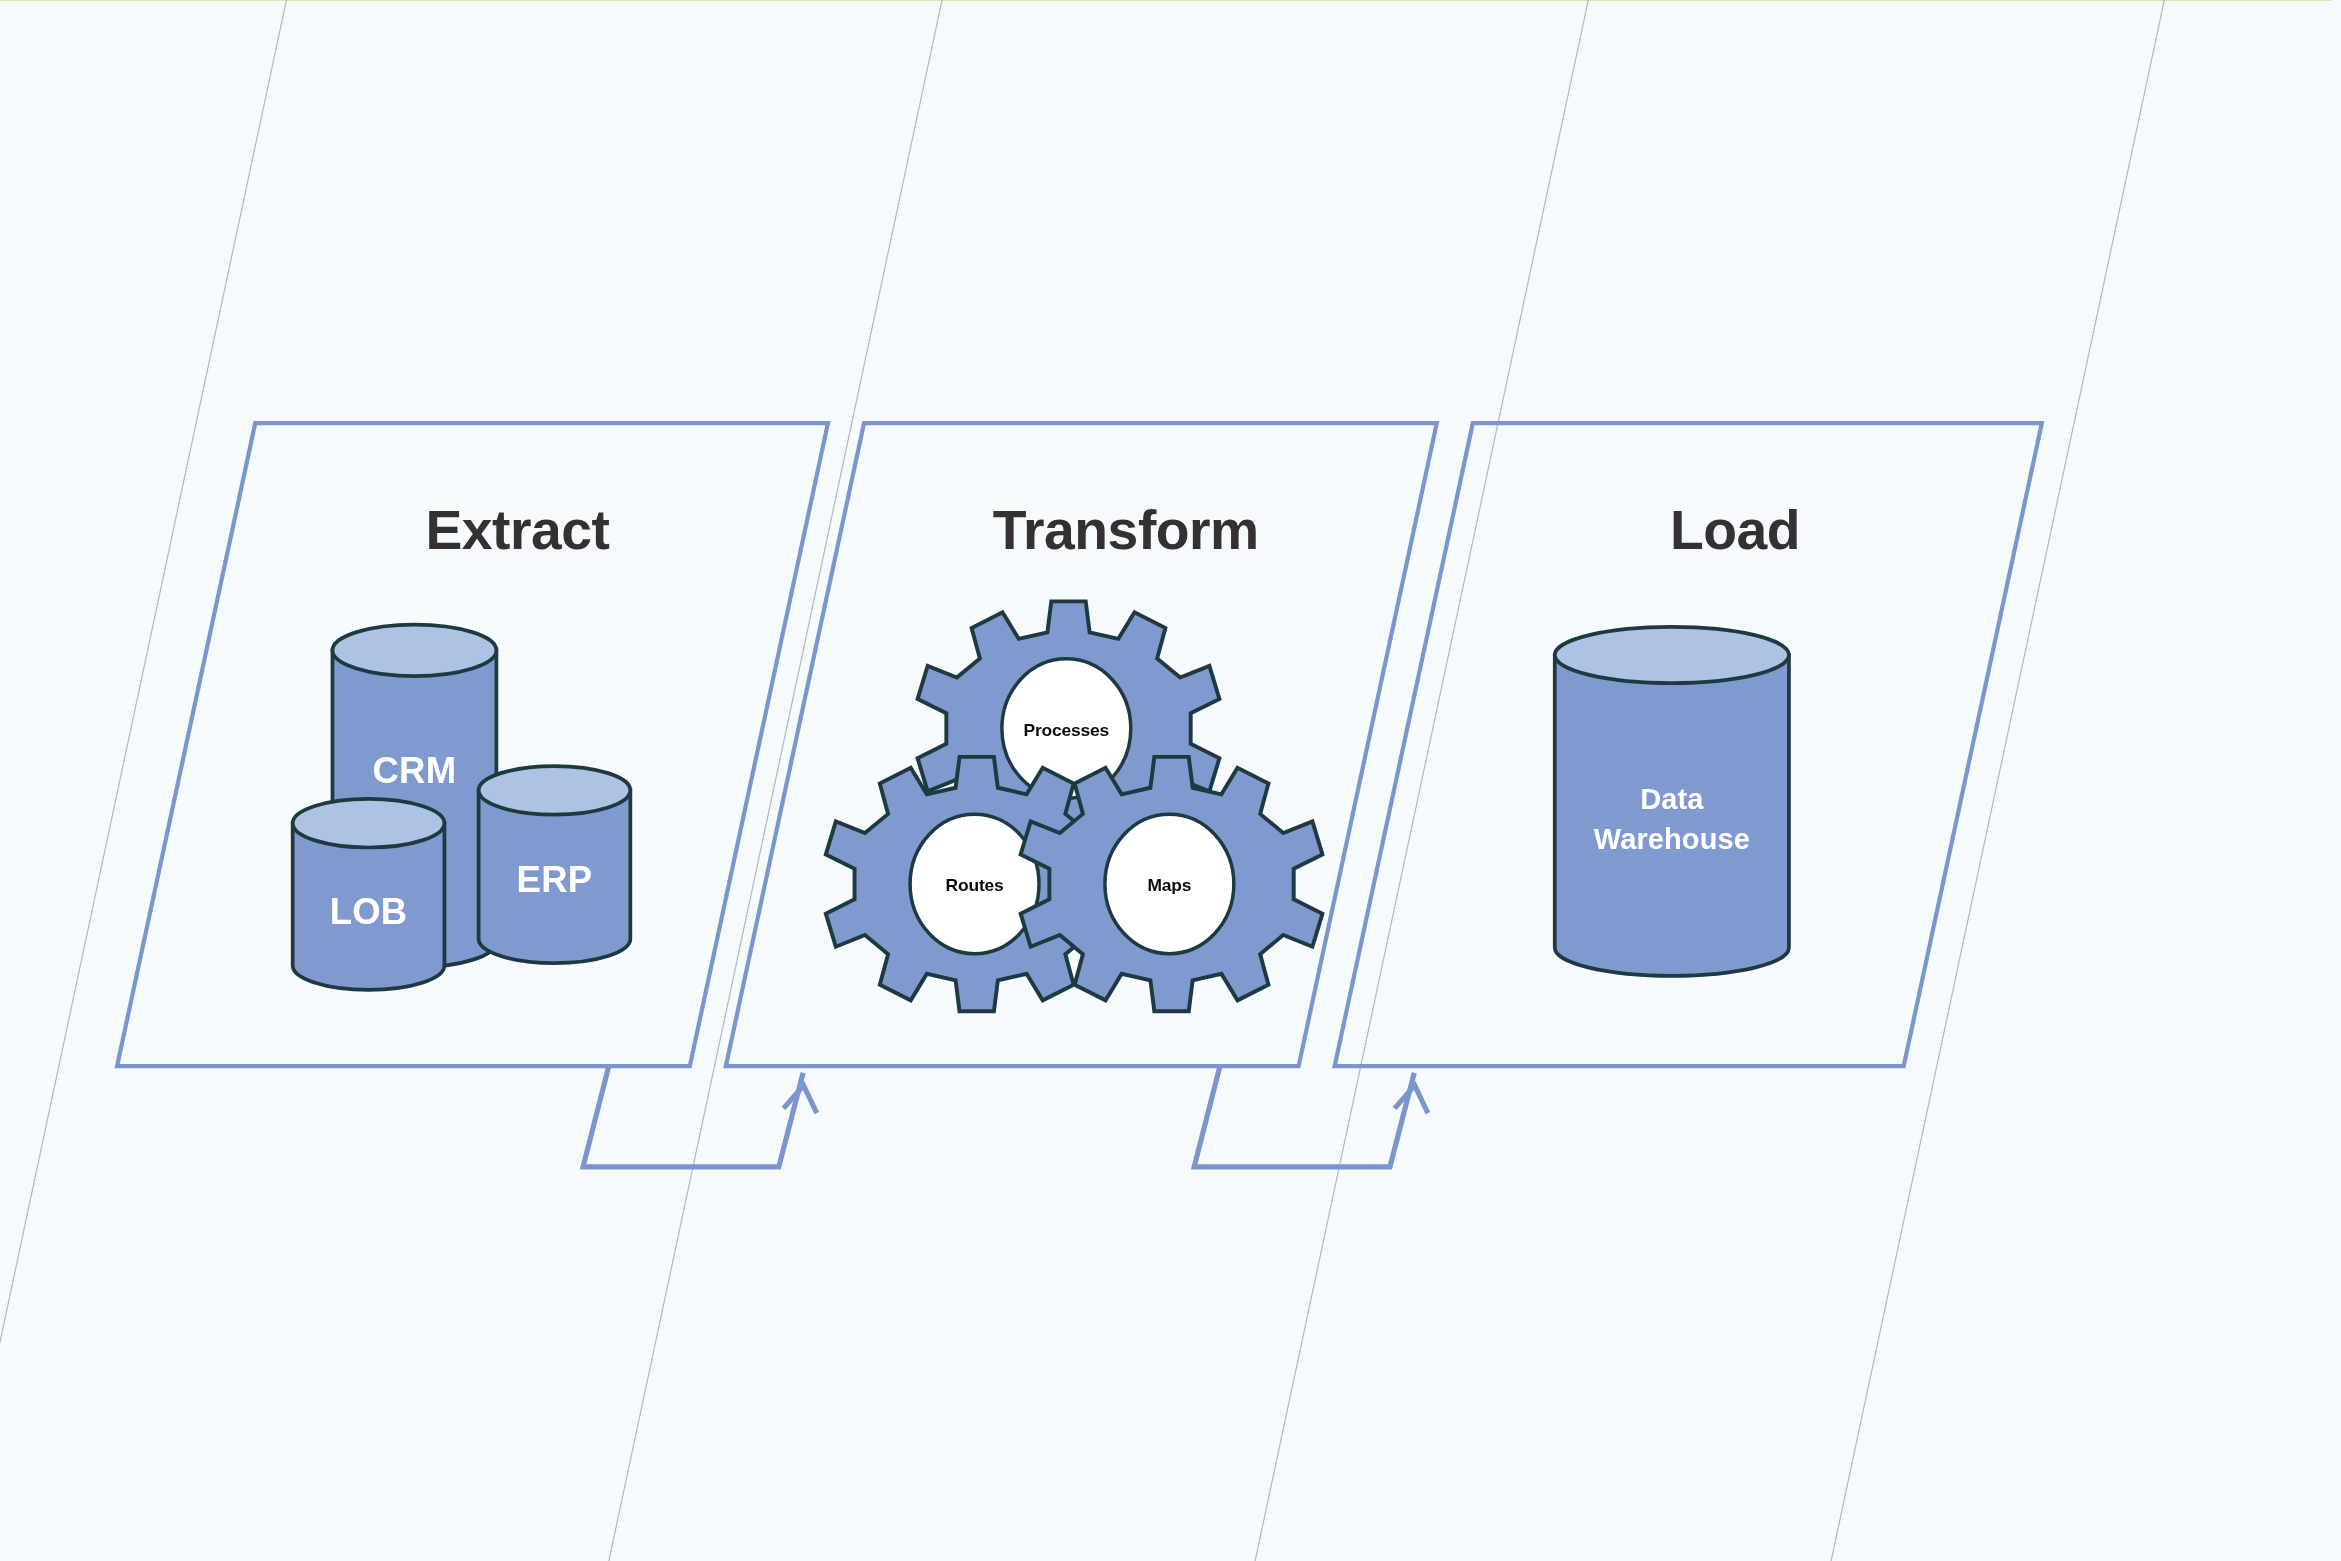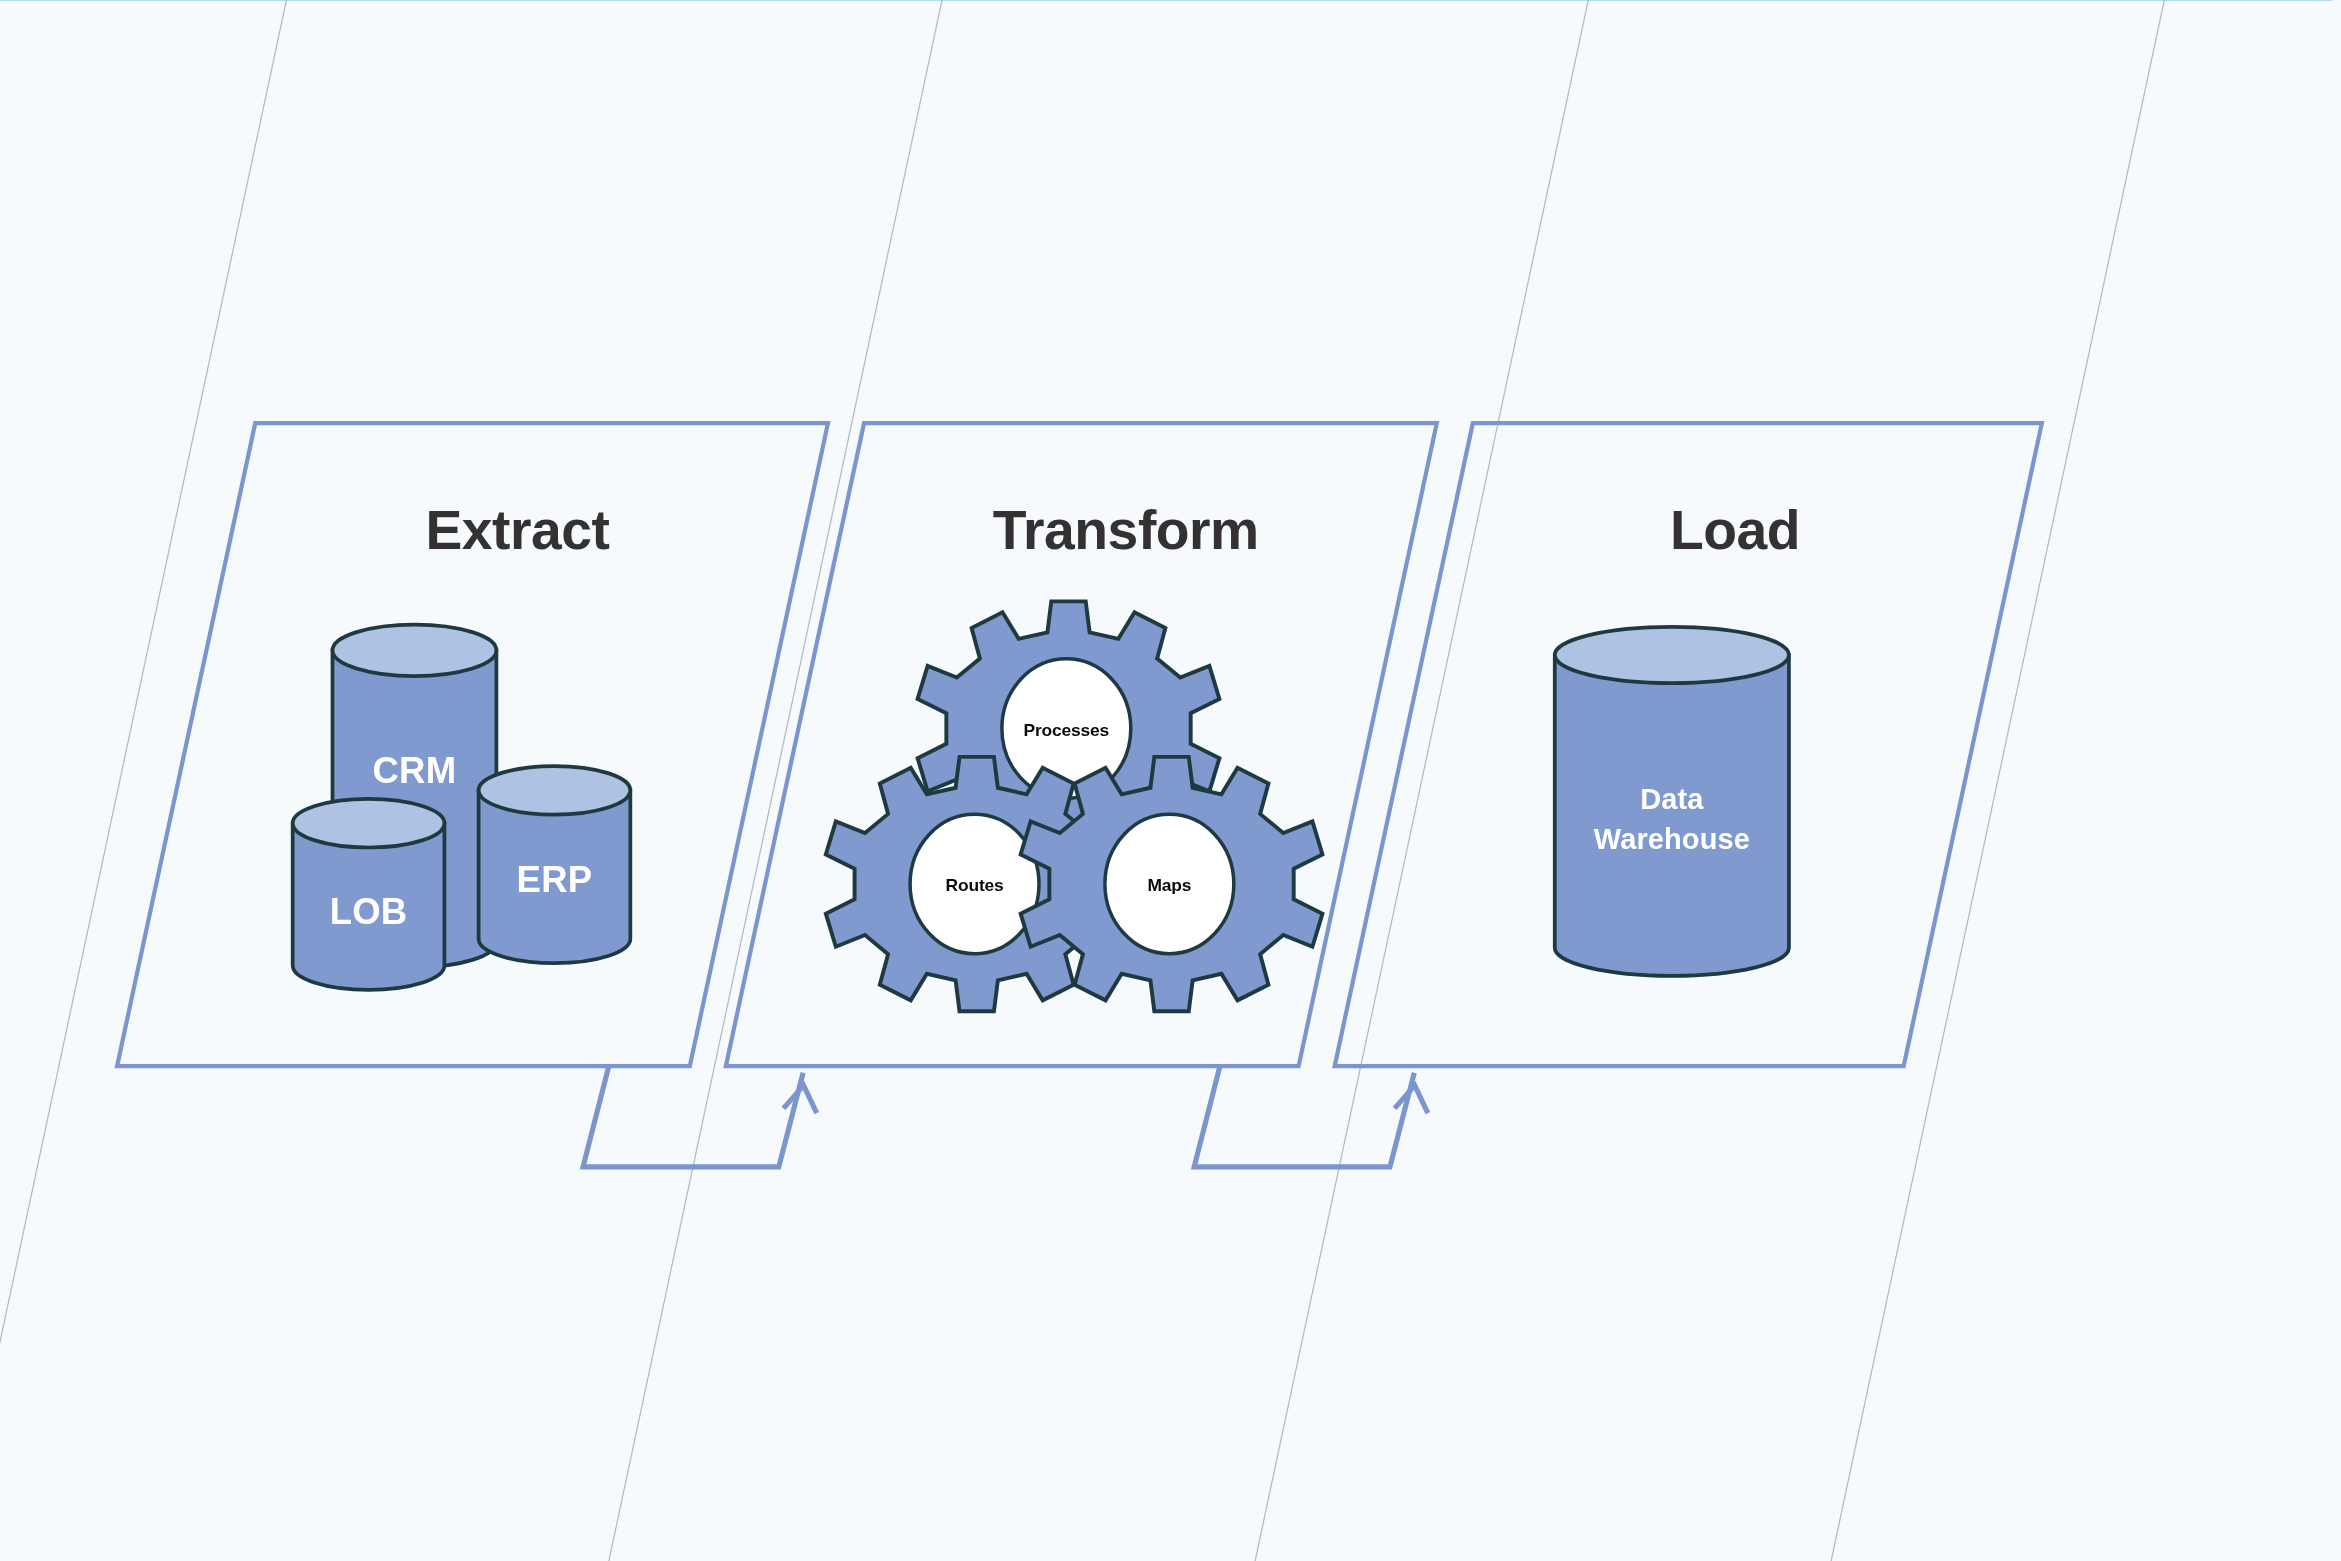--- a/index.html
+++ b/index.html
@@ -10,21 +10,21 @@
   body {
     width: 2342px;
     height: 1562px;
     overflow: hidden;
     font-family: "Liberation Sans", sans-serif;
   }
   #stage {
     position: relative;
     width: 2332px;
     height: 1562px;
-    background: #0ea5e9;
+    background: #84cc16;
   }
   #diagram {
     position: absolute;
     inset: 0;
     width: 2342px;
     height: 1562px;
     display: block;
   }
   .panel-title {
     font-family: "Liberation Sans", sans-serif;

